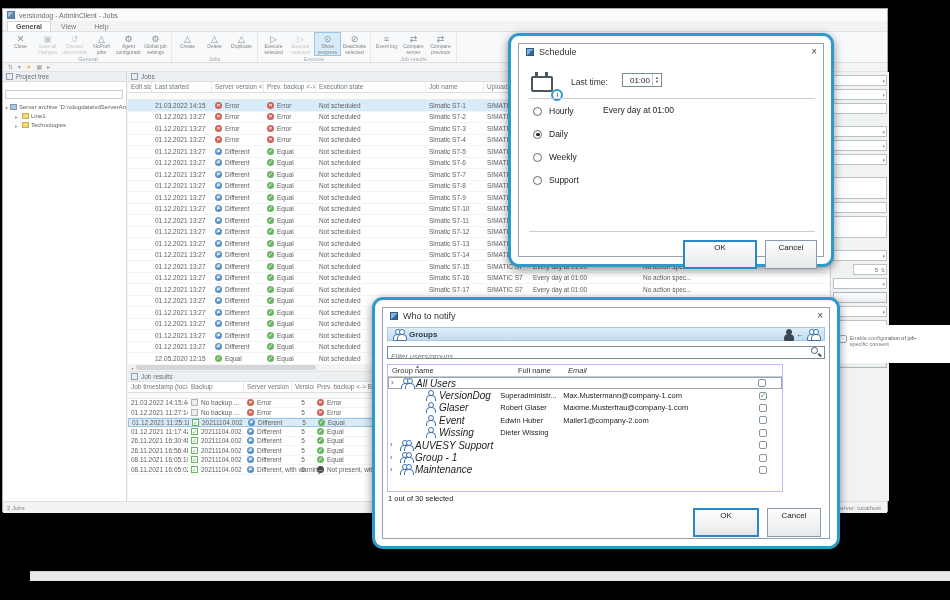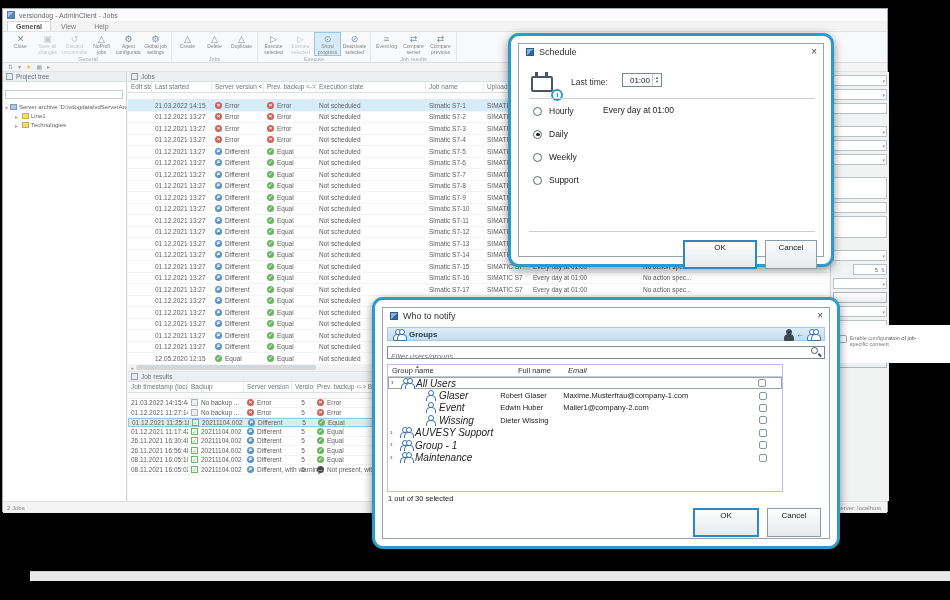--- a/index.html
+++ b/index.html
@@ -1136,20 +1136,34 @@
                 <em>All Users</em>
               </span>
               <span class="n-full"></span>
               <span class="n-email"></span>
               <span class="n-check">
                 <i class="cb"></i>
               </span>
             </div>
 
 
+            <div class="nrow">
+              <span class="n-name lvl1">
+                <i class="arr none">›</i>
+                <i class="icn icn-user">
+                  <b class="pp pp1"></b>
+                </i>
+                <em>VersionDog</em>
+              </span>
+              <span class="n-full">Superadministr...</span>
+              <span class="n-email">Max.Mustermann@company-1.com</span>
+              <span class="n-check">
+                <i class="cb checked"></i>
+              </span>
+            </div>
 
             <div class="nrow">
               <span class="n-name lvl1">
                 <i class="arr none">›</i>
                 <i class="icn icn-user">
                   <b class="pp pp1"></b>
                 </i>
                 <em>Glaser</em>
               </span>
               <span class="n-full">Robert Glaser</span>

